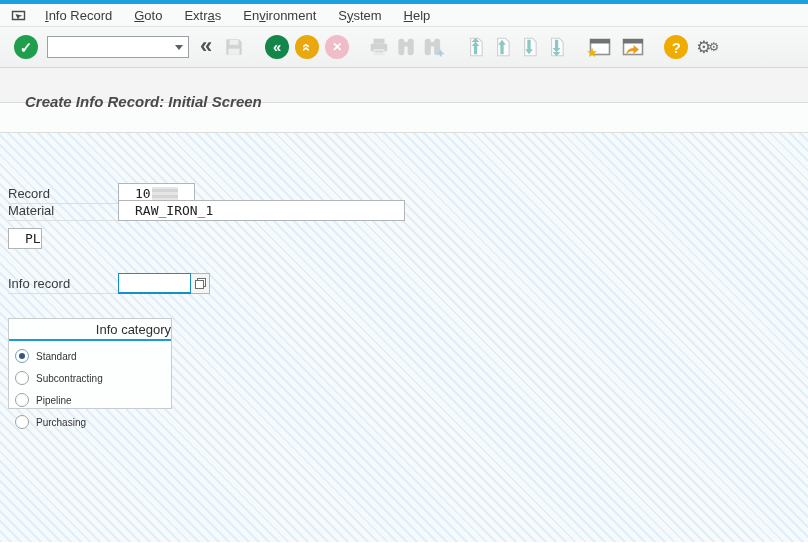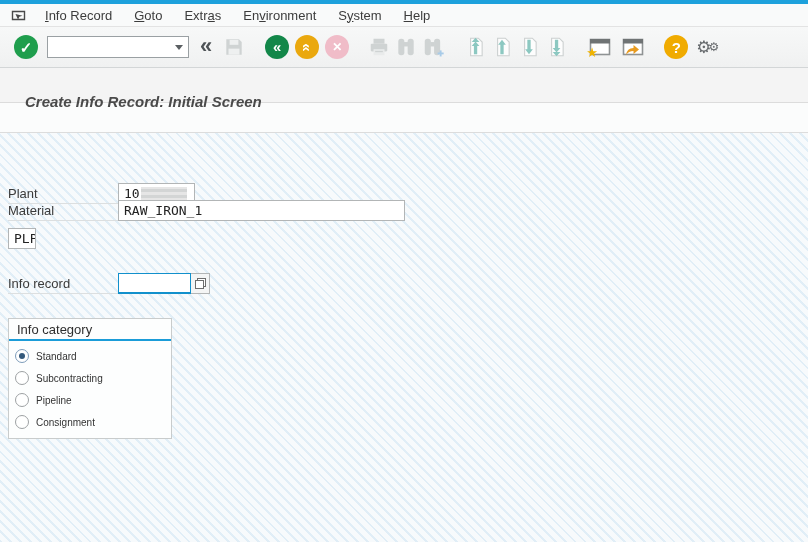--- a/index.html
+++ b/index.html
@@ -58,38 +58,38 @@
   
   .content { position:relative; height:409px; background-color:#f7fafc;
     background-image:repeating-linear-gradient(45deg, rgba(173,210,235,.30) 0 2px, rgba(255,255,255,0) 2px 7px); }
 
   .row { position:absolute; left:8px; height:21px; display:flex; align-items:stretch; }
   .r0 { top:50px; } .r1 { top:67px; } .r2 { top:95px; } .r3 { top:117px; } .r4 { top:140px; }
   .flabel { width:110px; font-size:13px; color:#3a3a3a; display:flex; align-items:center;
             border-bottom:1px solid #dcdfe0; }
   .finput { height:21px; border:1px solid #b2b5b6; background:#fff;
             font-family:"DejaVu Sans Mono", monospace; font-size:13px; color:#222;
-            display:flex; align-items:center; padding:0 5px; overflow:hidden; white-space:nowrap; }
+            display:flex; align-items:center; padding:0 16px; overflow:hidden; white-space:nowrap; }
   .w-vendor { width:77px; } .w-material { width:287px; } .w-small { width:28px; } .w-info { width:73px; }
   .finput.focused { border:1px solid #1190cc; border-bottom-width:2px; }
   .redacted { display:inline-block; width:46px; height:14px; margin-left:1px;
               background:repeating-linear-gradient(0deg,#e6e6e6 0 3px,#d3d5d5 3px 6px),
                          repeating-linear-gradient(90deg,rgba(235,235,235,.9) 0 3px,rgba(210,212,212,.9) 3px 6px);
               filter:blur(.5px); }
   .matchcode-btn { width:19px; height:21px; border:1px solid #b2b5b6; border-left:none;
                    background:#f4f5f5; display:flex; align-items:center; justify-content:center; }
   .mc-ic { position:relative; width:11px; height:11px; }
   .mc-ic::before { content:""; position:absolute; right:0; top:0; width:7px; height:7px;
                    border:1px solid #6d6d6d; background:#fff; }
   .mc-ic::after  { content:""; position:absolute; left:0; bottom:0; width:7px; height:7px;
                    border:1px solid #6d6d6d; background:#fff; }
 
   
-  .groupbox { position:absolute; left:8px; top:185px; width:164px; height:121px;
-              background:#fdfefe; border:1px solid #c9cccc; }
+  .groupbox { position:absolute; left:8px; top:185px; width:164px; height:91px;
+              background:#fdfefe; border:1px solid #c9cccc;text-align:right; }
   .gb-title { font-size:13px; color:#2e2e2e; padding:3px 0 2px 8px;
               border-bottom:2px solid #1b9cd8; }
   .gb-options { padding:4px 6px 0 6px; }
   .opt { height:22px; display:flex; align-items:center; gap:7px; }
   .radio { width:14px; height:14px; border-radius:50%; border:1px solid #9da1a3; background:#fff;
            display:flex; align-items:center; justify-content:center; flex:0 0 auto; }
   .radio.checked { border-color:#7d9cba; }
   .radio.checked::after { content:""; width:6px; height:6px; border-radius:50%; background:#34597c; }
   .opt-label { font-size:10px; color:#333; }
 
@@ -216,21 +216,21 @@
 
   <div class="titlebar">
     <span class="title">Create Info Record: Initial Screen</span>
   </div>
 
   <div class="appbar"></div>
 
   <div class="content">
 
     <div class="row r0">
-      <span class="flabel">Plant</span>
+      <span class="flabel">Record</span>
       <span class="finput w-vendor">
           <span>10</span>
           <span class="redacted"></span>
         </span>
     </div>
 
     <div class="row r1">
       <span class="flabel">Material</span>
       <span class="finput w-material">
           <span>RAW_IRON_1</span>
@@ -264,19 +264,19 @@
         <div class="opt">
           <span class="radio"></span>
           <span class="opt-label">Subcontracting</span>
         </div>
         <div class="opt">
           <span class="radio"></span>
           <span class="opt-label">Pipeline</span>
         </div>
         <div class="opt">
           <span class="radio"></span>
-          <span class="opt-label">Consignment</span>
+          <span class="opt-label">Purchasing</span>
         </div>
       </div>
     </div>
 
   </div>
 </div>
 
 </body></html>

